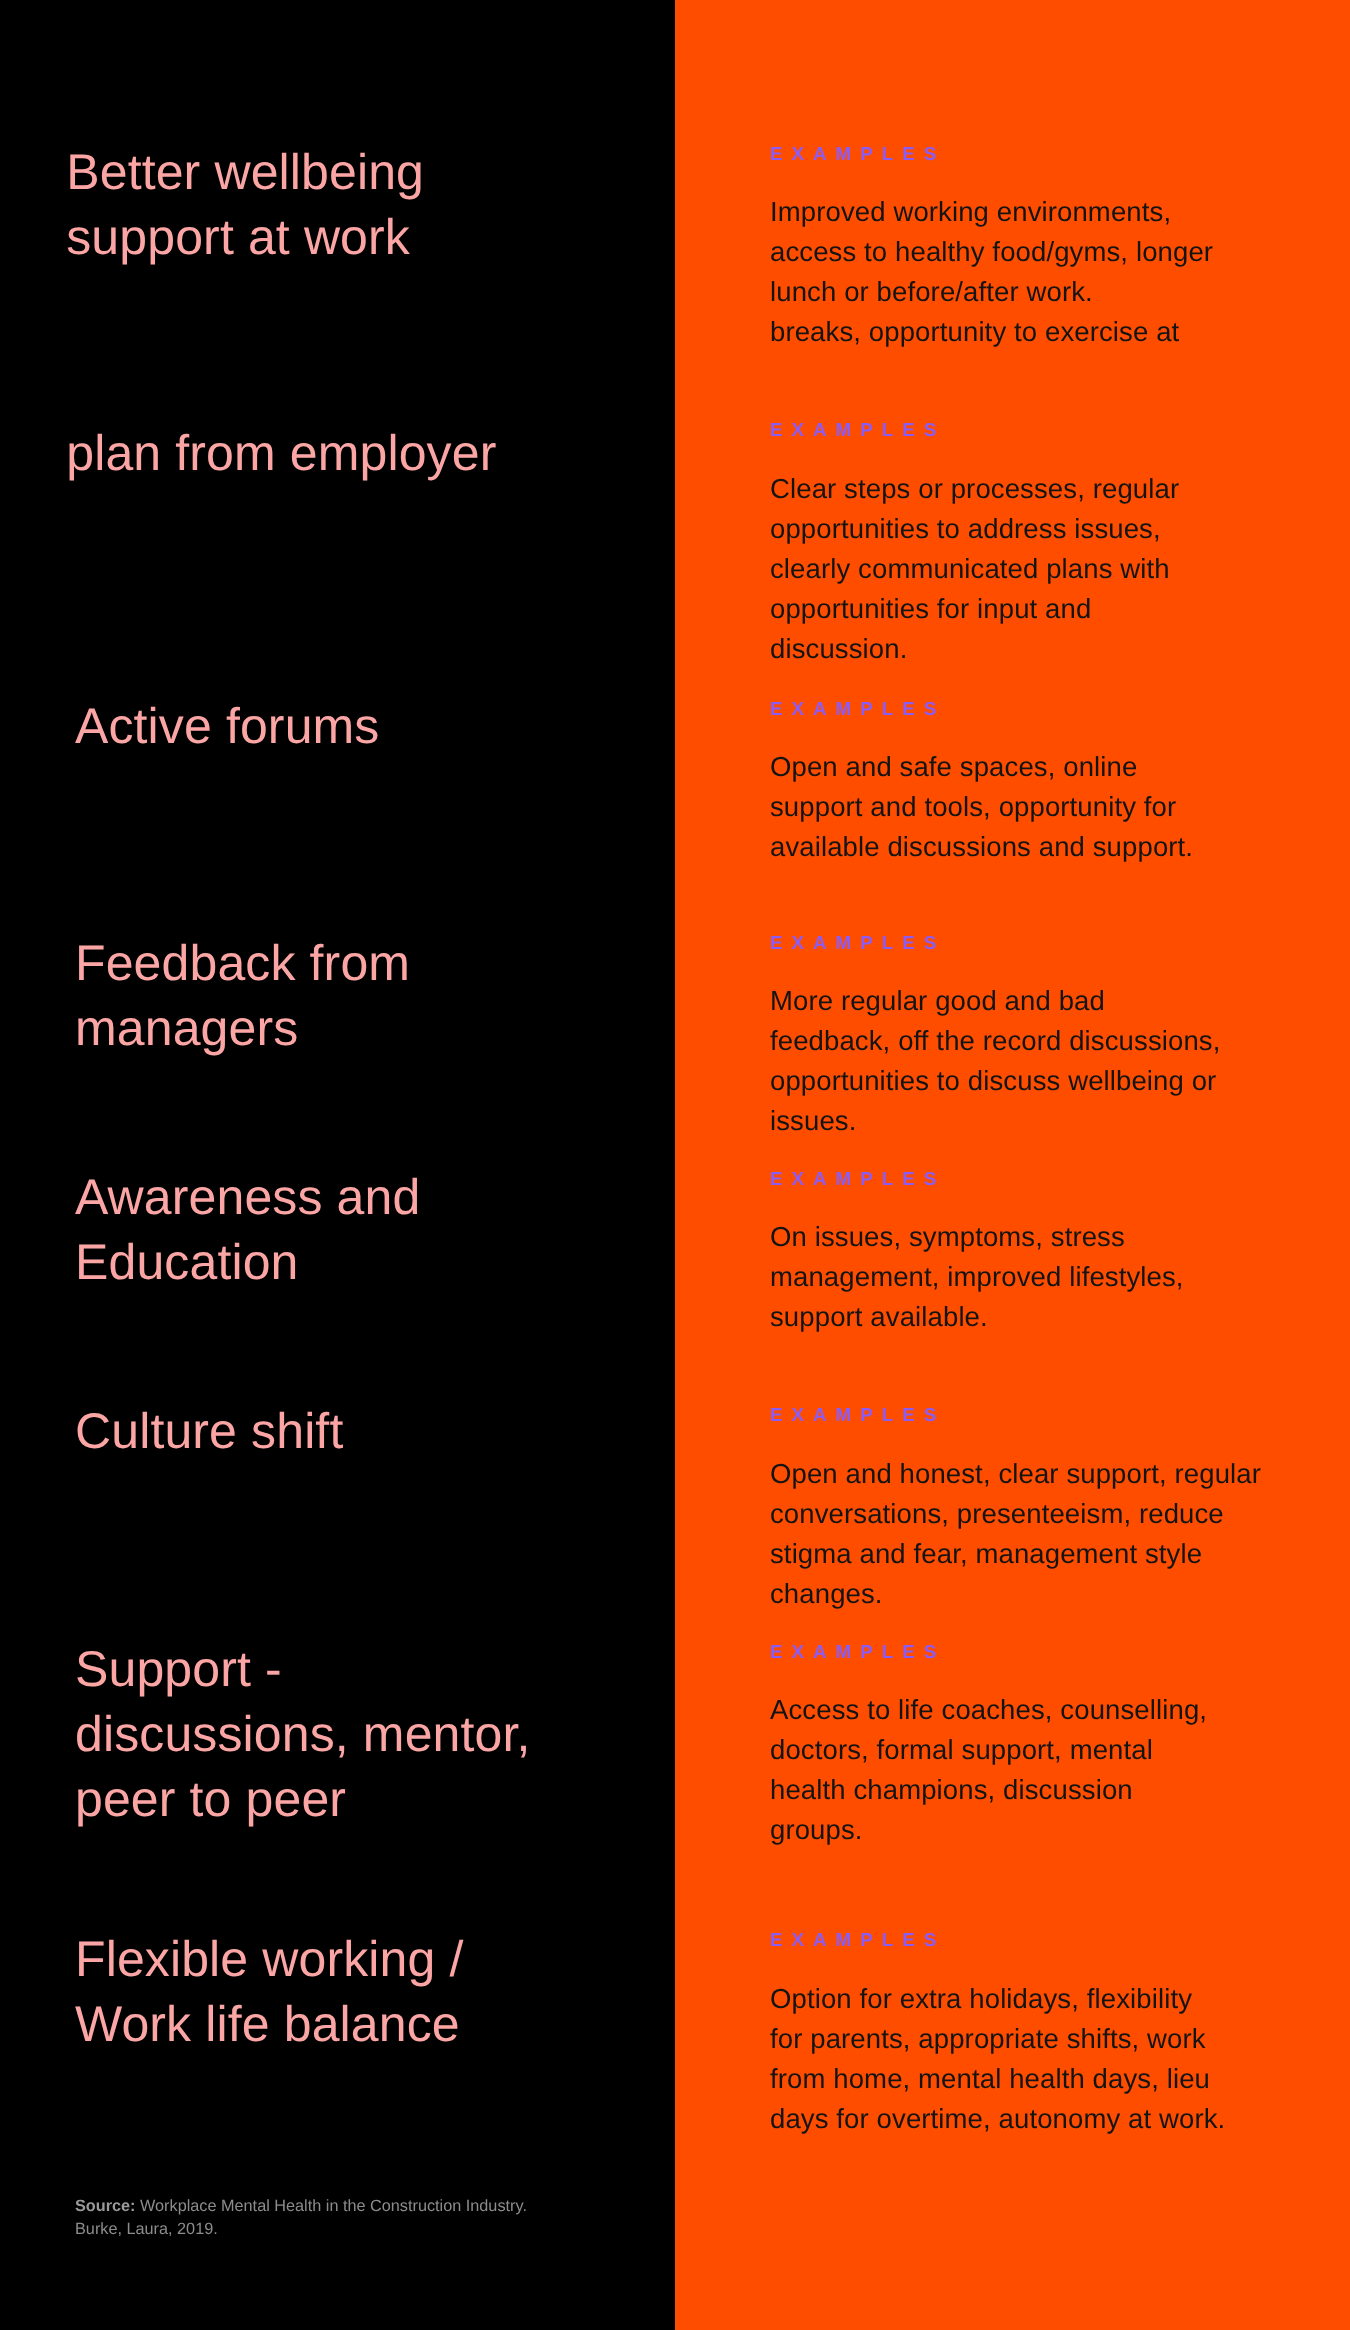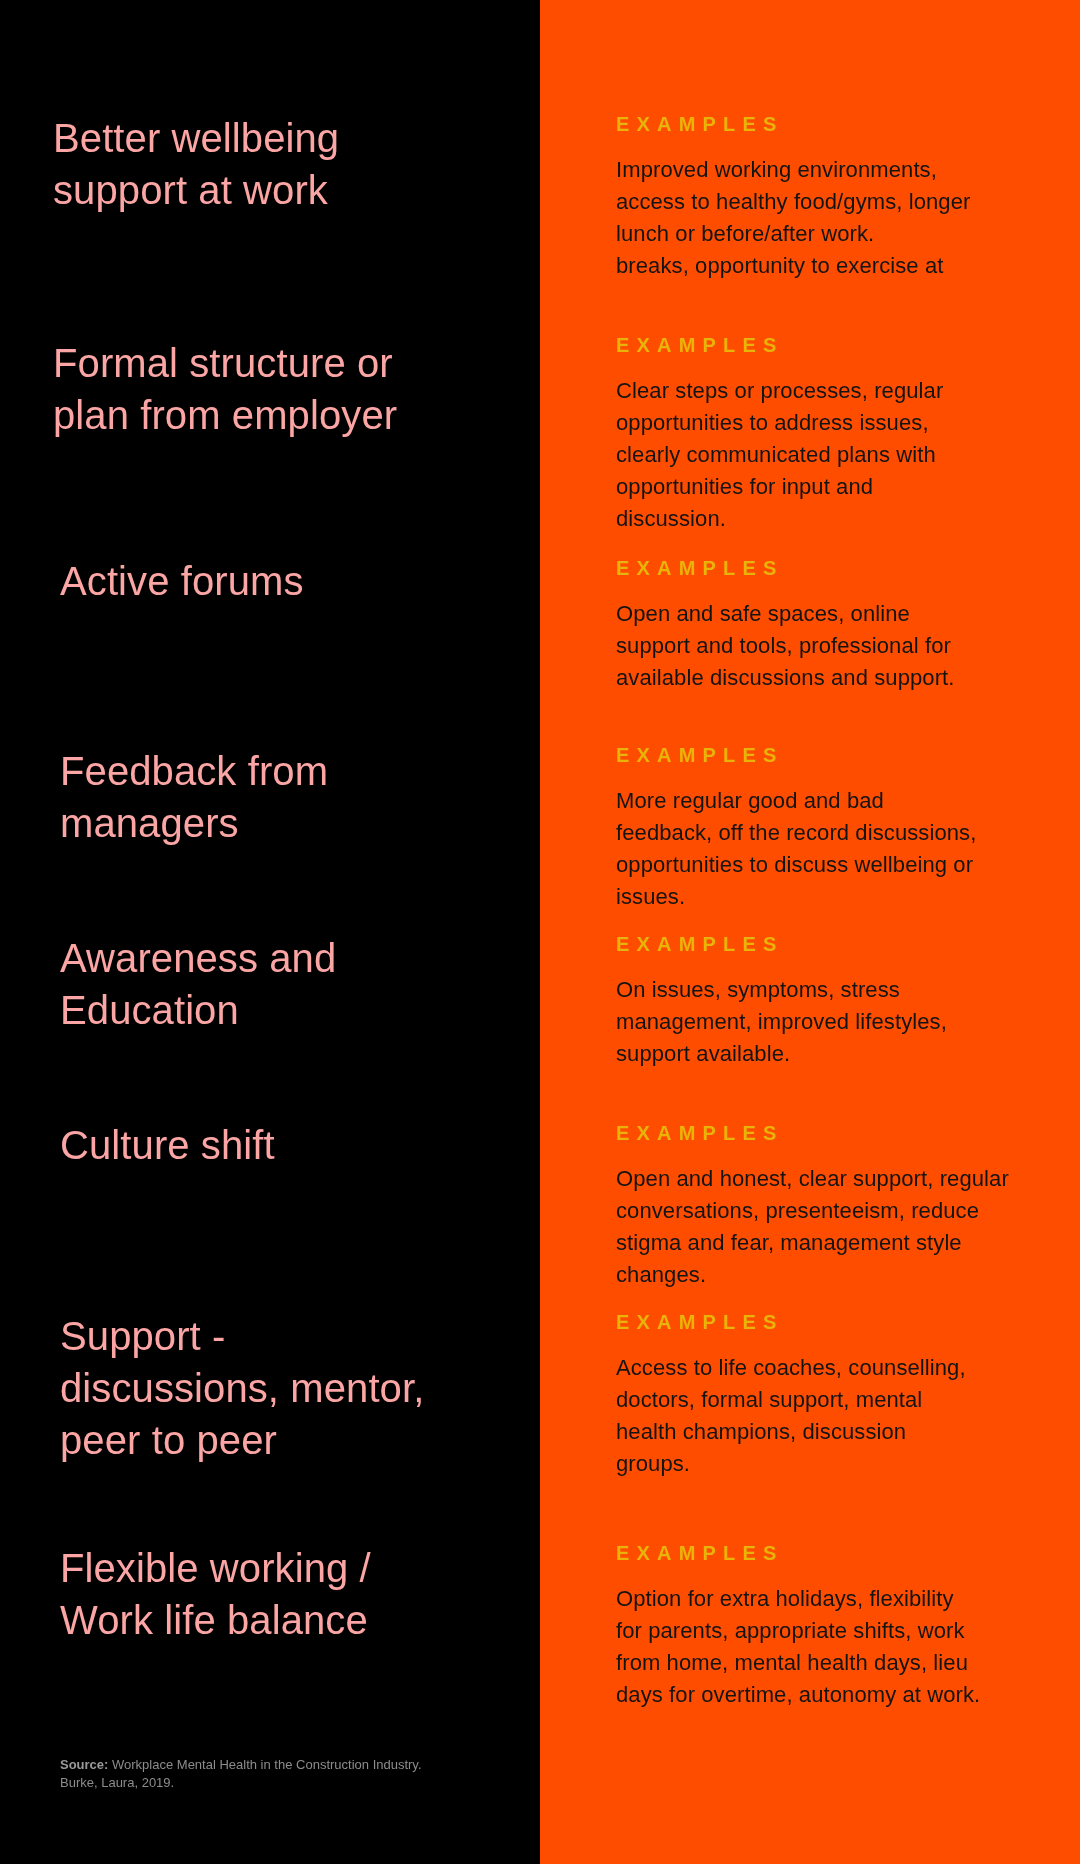--- a/index.html
+++ b/index.html
@@ -9,21 +9,21 @@
     background: #000;
   }
   .col-left { position: absolute; left: 0; top: 0; width: 540px; height: 1864px; background: #000000; }
   .col-right { position: absolute; left: 540px; top: 0; width: 540px; height: 1864px; background: #FF4D00; }
   .title {
     position: absolute; color: #fca5a5; font-size: 40px; line-height: 52px;
     font-weight: 400; letter-spacing: 0.1px; margin: 0;
   }
   .title .ln { display: block; white-space: nowrap; }
   .examples-label {
-    position: absolute; left: 616px; color: #eab308; font-size: 20px; line-height: 18px;
+    position: absolute; left: 616px; color: #8b5cf6; font-size: 15px; line-height: 18px;
     font-weight: 700; letter-spacing: 7.2px; margin: 0;
   }
   .examples-body {
     position: absolute; left: 616px; color: #141414; font-size: 22px; line-height: 32px;
     margin: 0; letter-spacing: 0.1px;
   }
   .examples-body .ln { display: block; white-space: nowrap; }
   .source {
     position: absolute; left: 60px; top: 1756px; font-size: 13px; line-height: 18px;
     color: #8c8c8c; margin: 0; width: 440px;
@@ -43,39 +43,38 @@
 </h2>
 <div class="examples-label" style="top:115px;">EXAMPLES</div>
 <p class="examples-body" style="top:154px;">
   <span class="ln">Improved working environments,</span>
   <span class="ln">access to healthy food/gyms, longer</span>
   <span class="ln">lunch or before/after work.</span>
   <span class="ln">breaks, opportunity to exercise at</span>
 </p>
 
 <h2 class="title" style="left:53px; top:337px;">
-  <span class="ln">Formal structure or</span>
   <span class="ln">plan from employer</span>
 </h2>
 <div class="examples-label" style="top:336px;">EXAMPLES</div>
 <p class="examples-body" style="top:375px;">
   <span class="ln">Clear steps or processes, regular</span>
   <span class="ln">opportunities to address issues,</span>
   <span class="ln">clearly communicated plans with</span>
   <span class="ln">opportunities for input and</span>
   <span class="ln">discussion.</span>
 </p>
 
 <h2 class="title" style="left:60px; top:555px;">
   <span class="ln">Active forums</span>
 </h2>
 <div class="examples-label" style="top:559px;">EXAMPLES</div>
 <p class="examples-body" style="top:598px;">
   <span class="ln">Open and safe spaces, online</span>
-  <span class="ln">support and tools, professional for</span>
+  <span class="ln">support and tools, opportunity for</span>
   <span class="ln">available discussions and support.</span>
 </p>
 
 <h2 class="title" style="left:60px; top:745px;">
   <span class="ln">Feedback from</span>
   <span class="ln">managers</span>
 </h2>
 <div class="examples-label" style="top:746px;">EXAMPLES</div>
 <p class="examples-body" style="top:785px;">
   <span class="ln">More regular good and bad</span>

